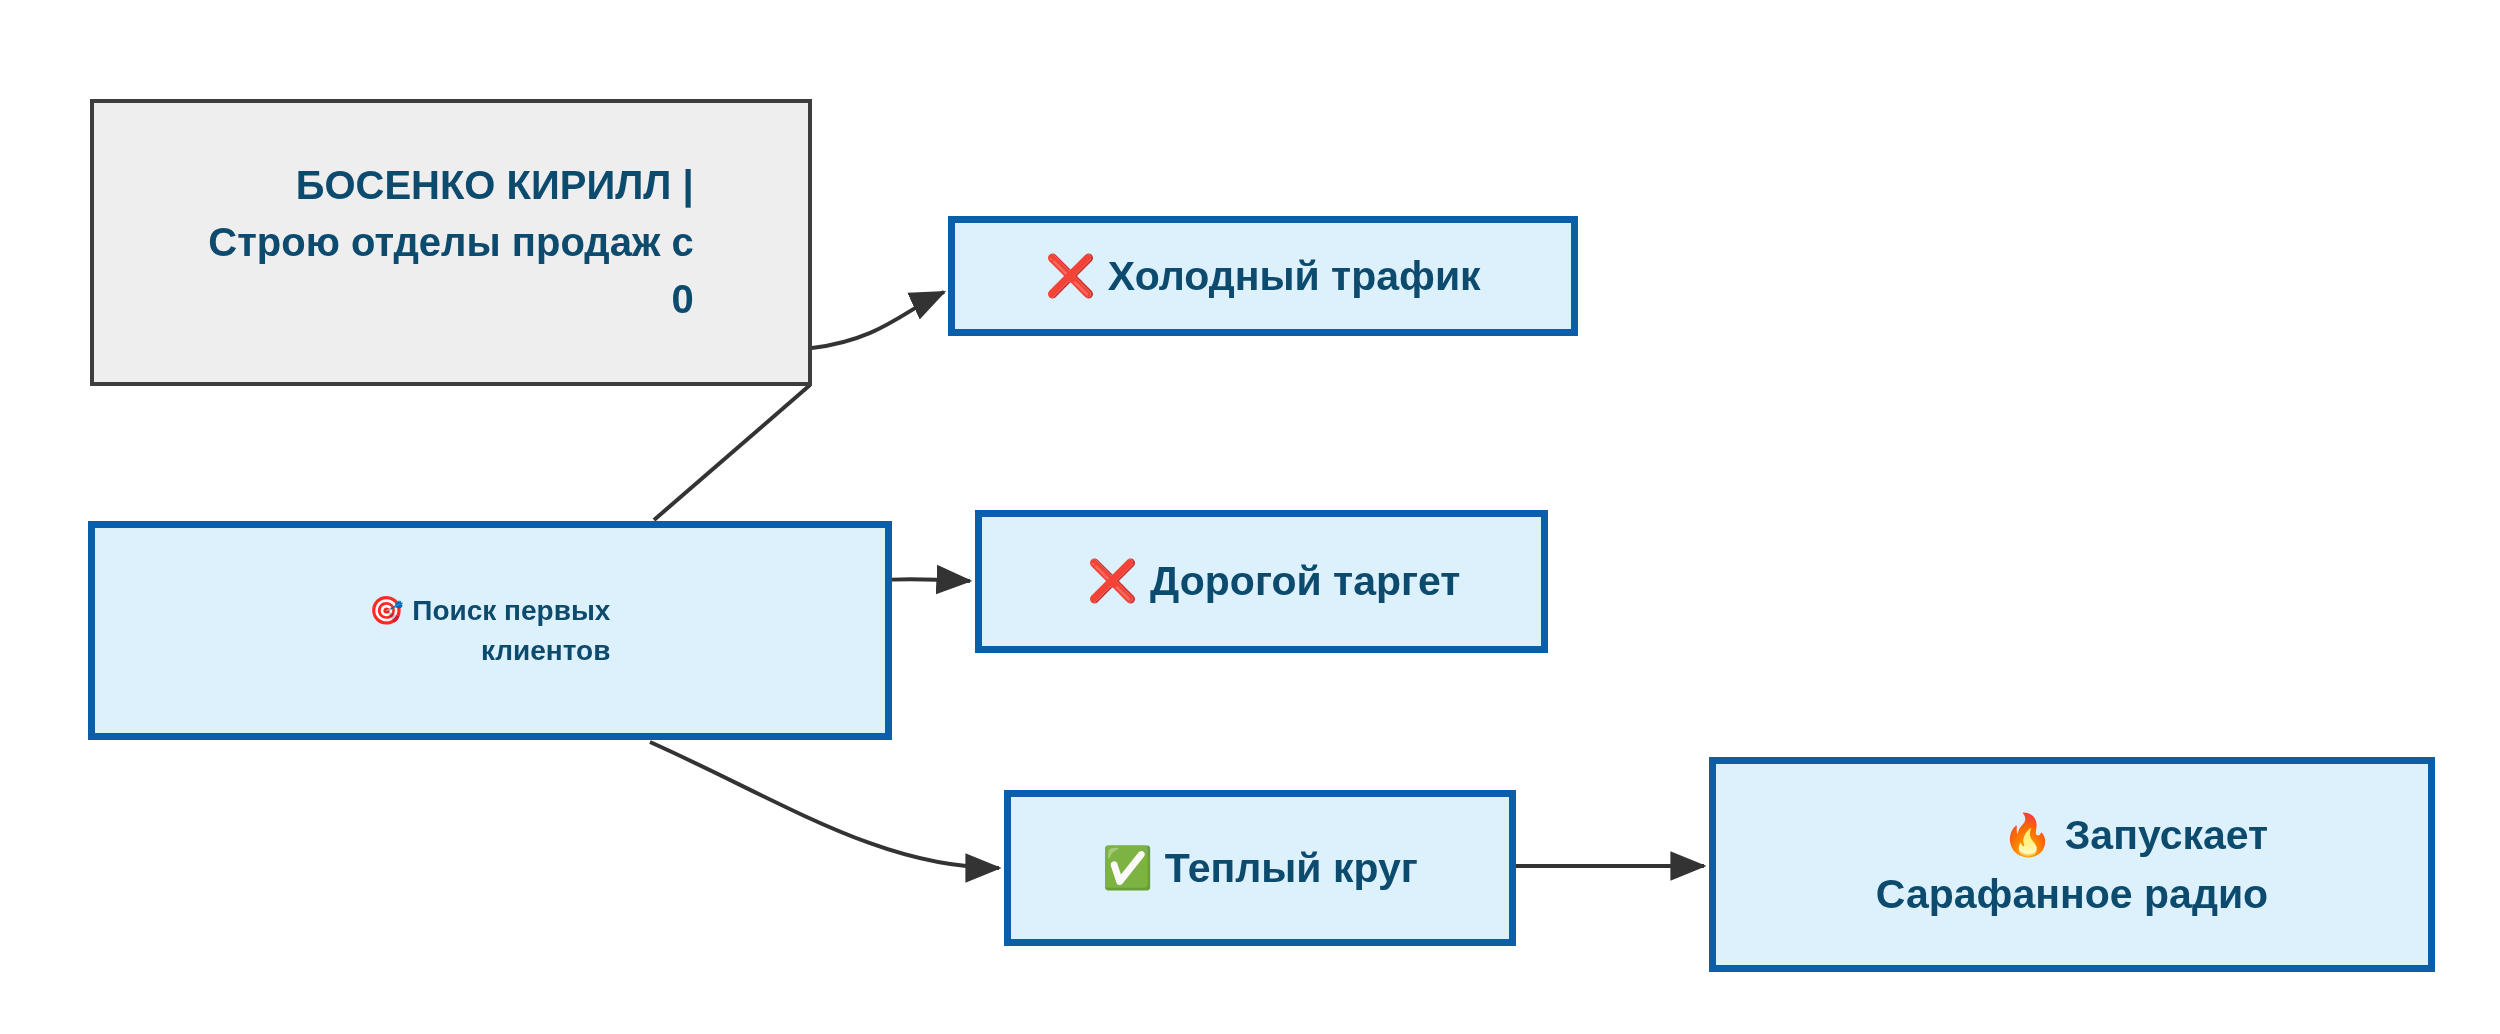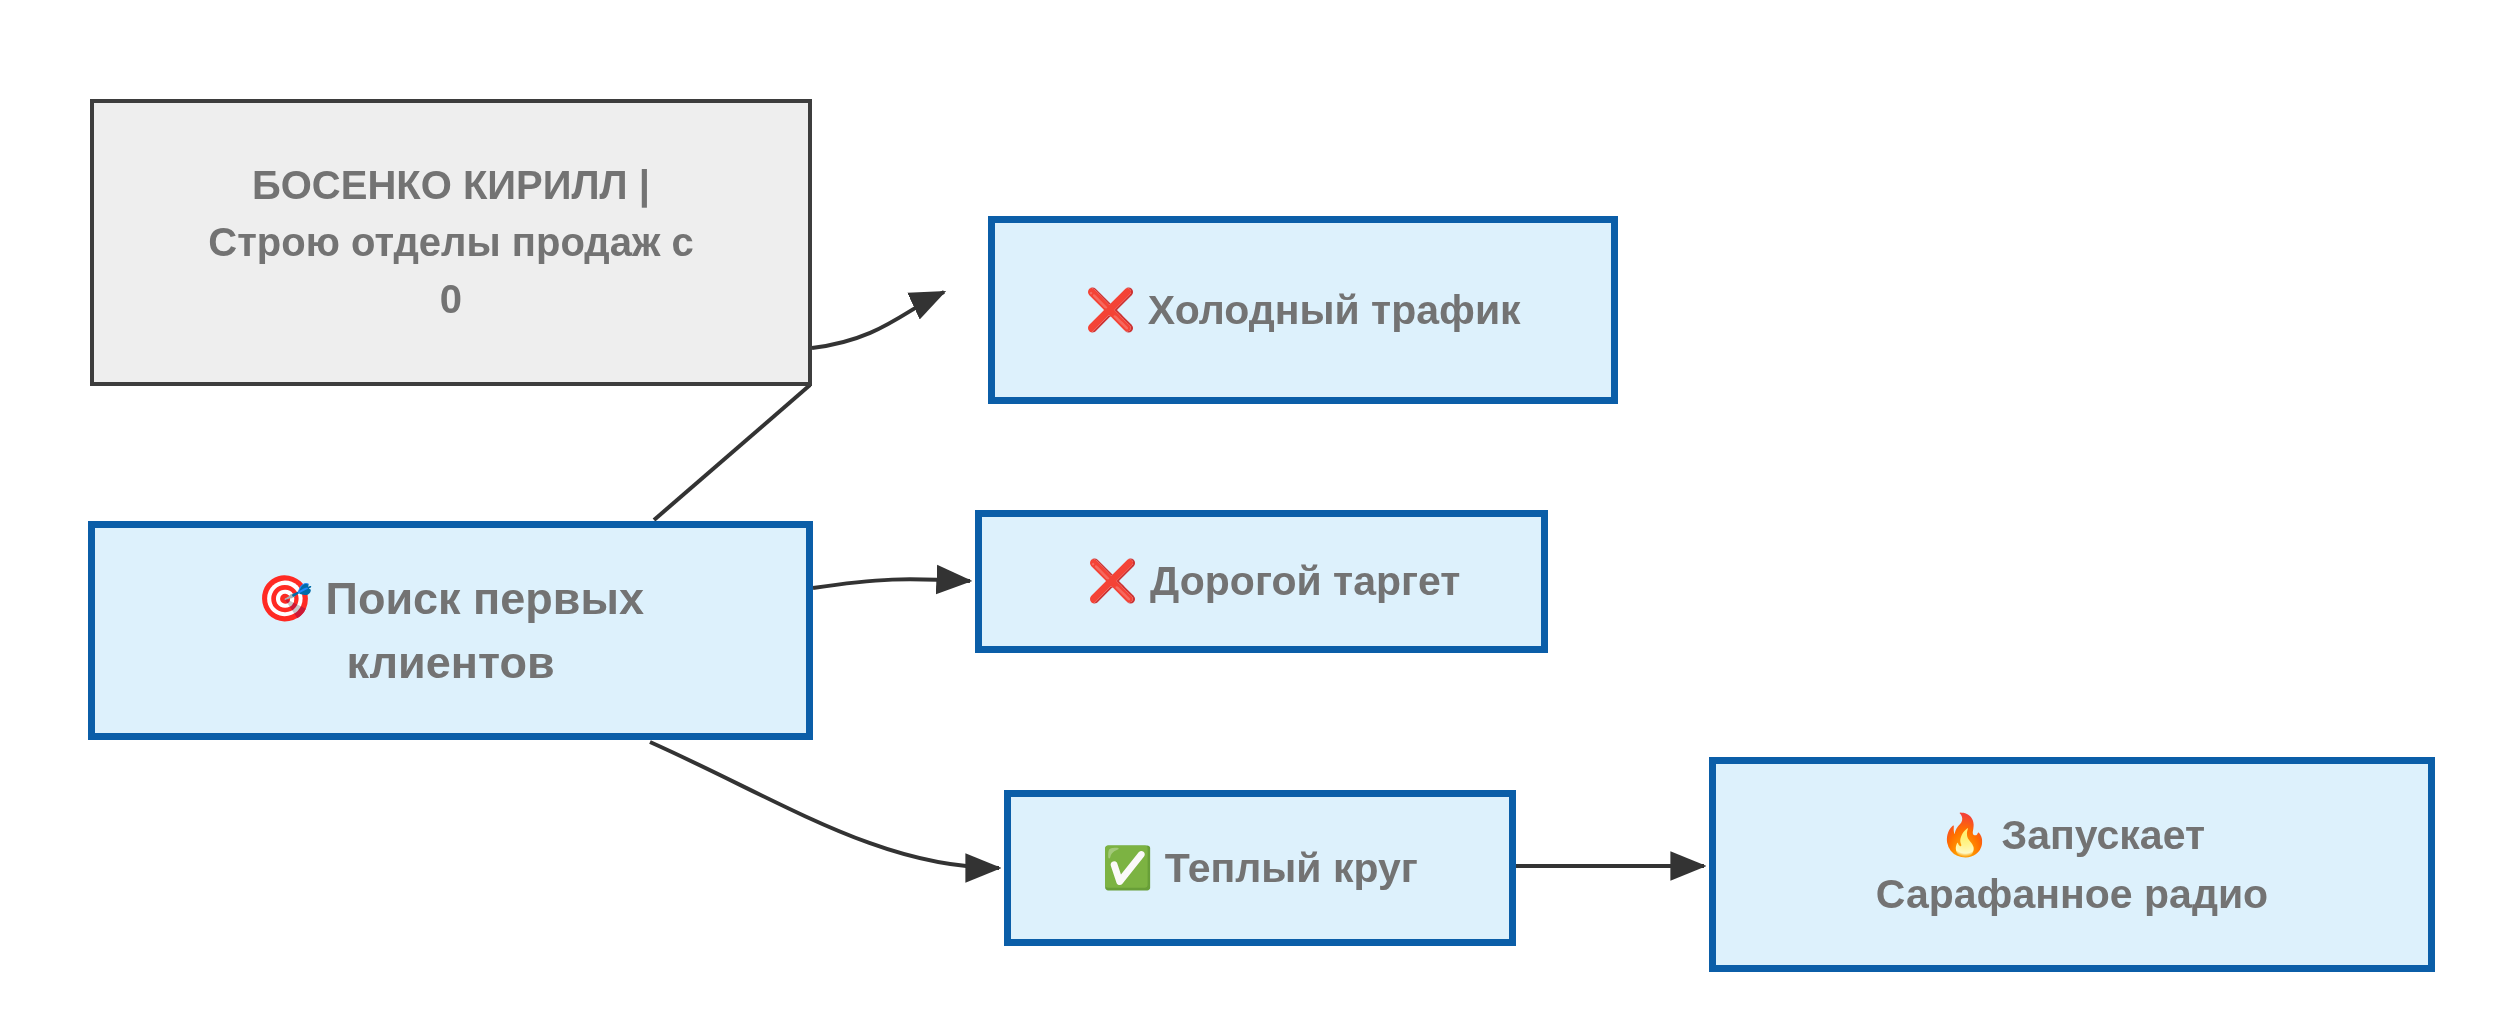--- a/index.html
+++ b/index.html
@@ -26,22 +26,22 @@
     width: 2500px;
     height: 1034px;
     pointer-events: none;
   }
   .node {
     position: absolute;
     box-sizing: border-box;
     display: flex;
     align-items: center;
     justify-content: center;
-    text-align: center;
-    color: #737373;
+    text-align: right;
+    color: #0c4a6e;
     font-weight: bold;
     line-height: 1.42;
     z-index: 2;
   }
   .node-root {
     background: #eeeeee;
     border: 4px solid #3d3d3d;
   }
   .node-blue {
     background: #ddf1fc;
@@ -52,22 +52,22 @@
     white-space: pre-line;
     padding: 0 12px;
   }
   .emoji {
     font-family: "DejaVu Sans", sans-serif;
     font-weight: normal;
   }
 
   
   #node-personal-brand { left: 90px;   top: 99px;  width: 722px; height: 287px; font-size: 40px; }
-  #node-cold-traffic   { left: 948px;  top: 216px; width: 630px; height: 188px; font-size: 41px; margin-left: 40px; }
-  #node-first-clients  { left: 88px;   top: 521px; width: 725px; height: 219px; font-size: 45px; }
+  #node-cold-traffic   { left: 948px;  top: 216px; width: 630px; height: 120px; font-size: 41px; }
+  #node-first-clients  { left: 88px;   top: 521px; width: 804px; height: 219px; font-size: 28px; }
   #node-expensive-ads  { left: 975px;  top: 510px; width: 573px; height: 143px; font-size: 41px; padding-left: 25px; }
   #node-warm-circle    { left: 1004px; top: 790px; width: 512px; height: 156px; font-size: 41px; }
   #node-word-of-mouth  { left: 1709px; top: 757px; width: 726px; height: 215px; font-size: 41px; }
 </style>
 </head>
 <body>
 
 <div id="canvas">
 
   <svg id="edges" viewBox="0 0 2500 1034" width="2500" height="1034" xmlns="http://www.w3.org/2000/svg">

